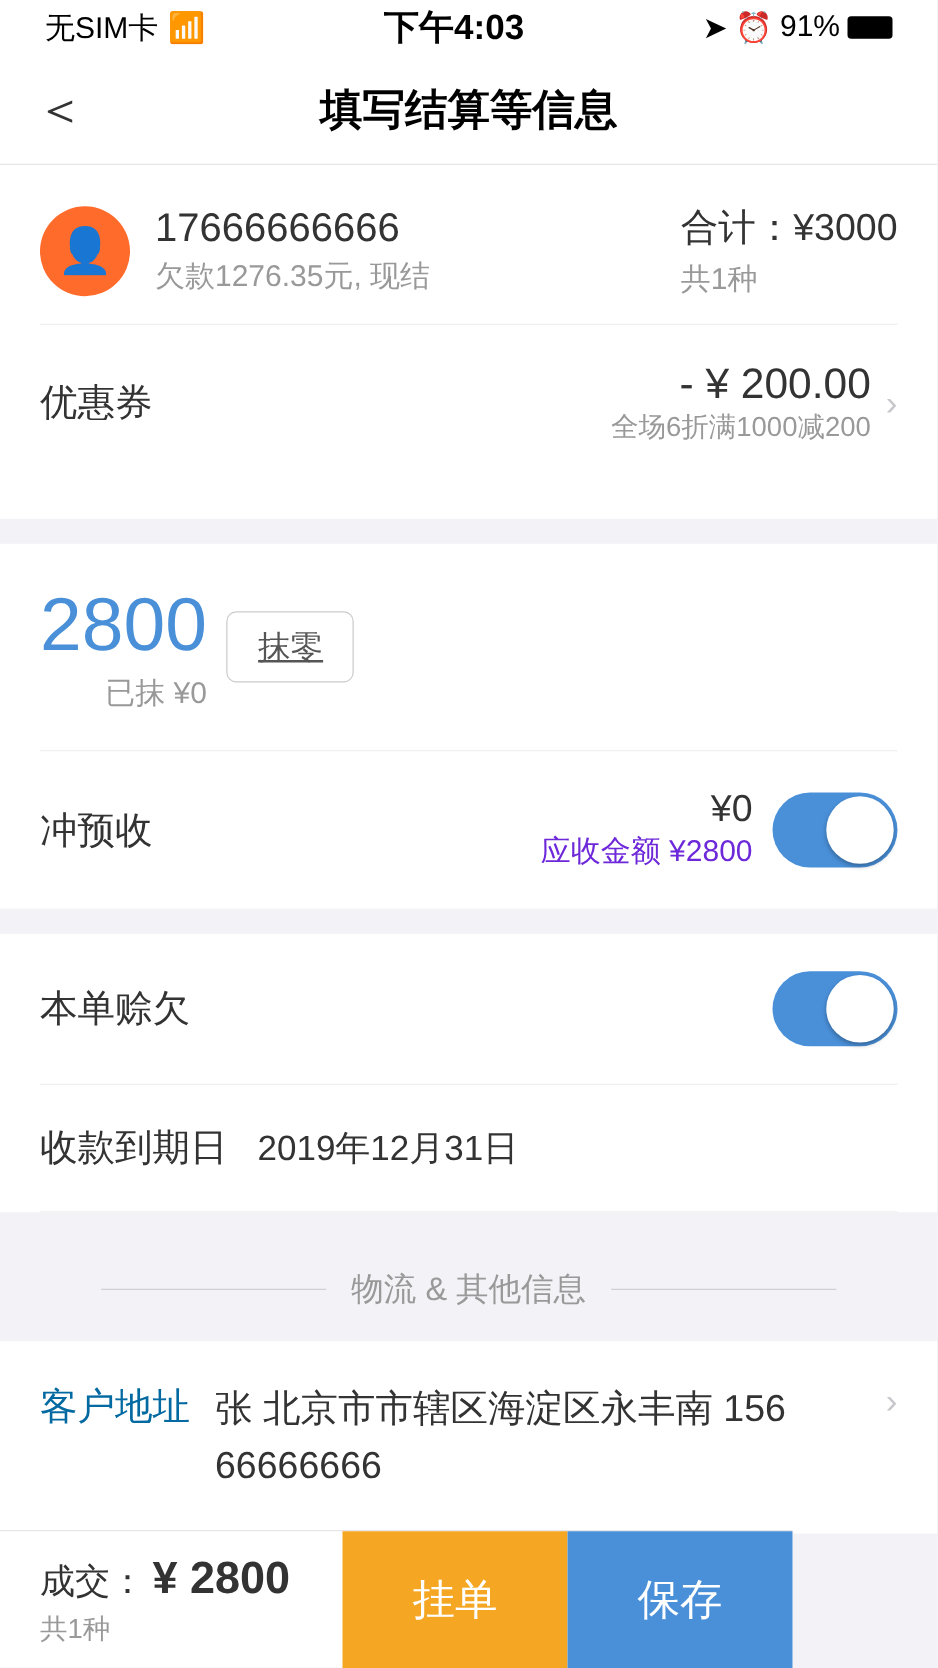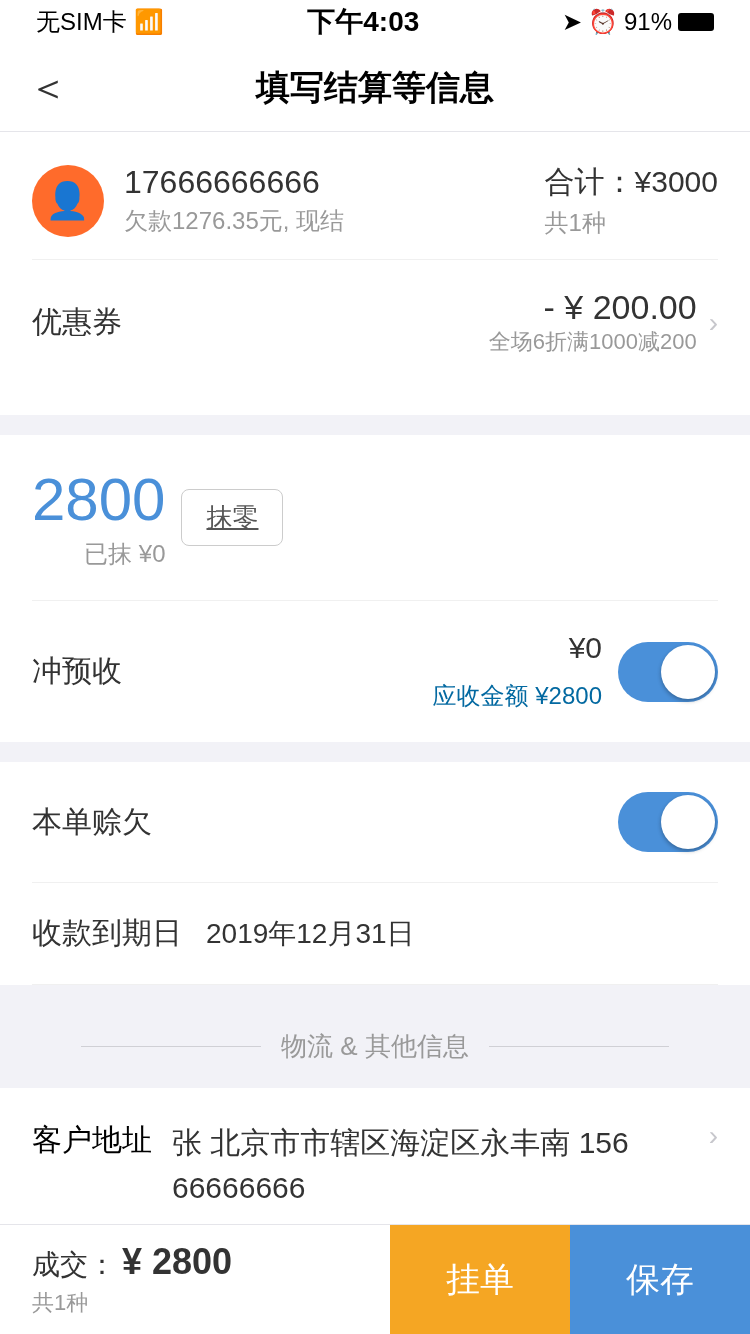--- a/index.html
+++ b/index.html
@@ -187,21 +187,21 @@
     }
 
     .amount-right-block {
       display: flex;
       align-items: center;
       gap: 16px;
     }
 
     .amount-yen { font-size: 30px; color: #333; font-weight: 500; }
     .amount-yen-block { text-align: right; }
-    .amount-yen-sub { font-size: 24px; color: #0369a1; margin-top: 15px; }
+    .amount-yen-sub { font-size: 24px; color: #6d28d9; }
 
     
     .divider-label {
       display: flex;
       align-items: center;
       justify-content: center;
       padding: 24px 0;
       background: #f2f2f7;
       gap: 20px;
     }
@@ -213,29 +213,29 @@
     }
     .divider-text { font-size: 26px; color: #999; }
 
     
     .address-row {
       display: flex;
       align-items: flex-start;
       justify-content: space-between;
       padding: 32px 0;
     }
-    .address-label { font-size: 30px; color: #000000; min-width: 100px; }
+    .address-label { font-size: 30px; color: #0369a1; min-width: 100px; }
     .address-content { font-size: 30px; color: #333; flex: 1; margin-left: 20px; line-height: 1.5; }
 
     
     .bottom-bar {
       position: fixed;
       bottom: 0;
       left: 0;
-      width: 750px;
+      width: 634px;
       height: 110px;
       background: #fff;
       display: flex;
       align-items: center;
       border-top: 1px solid #e5e5ea;
     }
     .bottom-summary {
       flex: 1;
       padding: 0 32px;
     }

